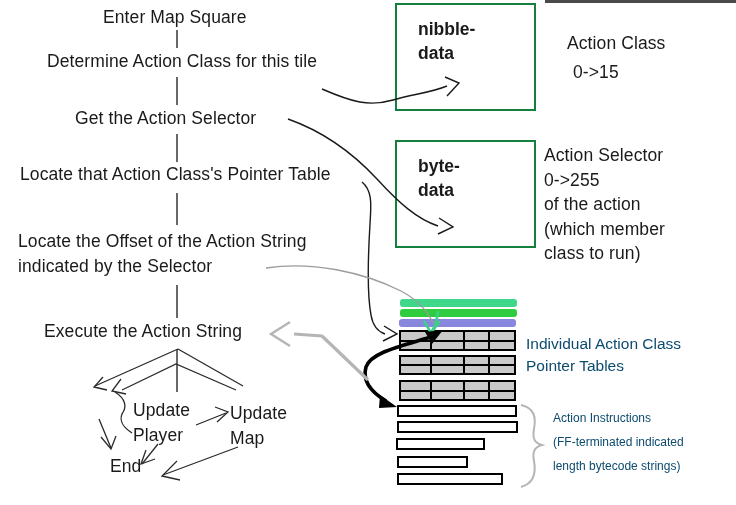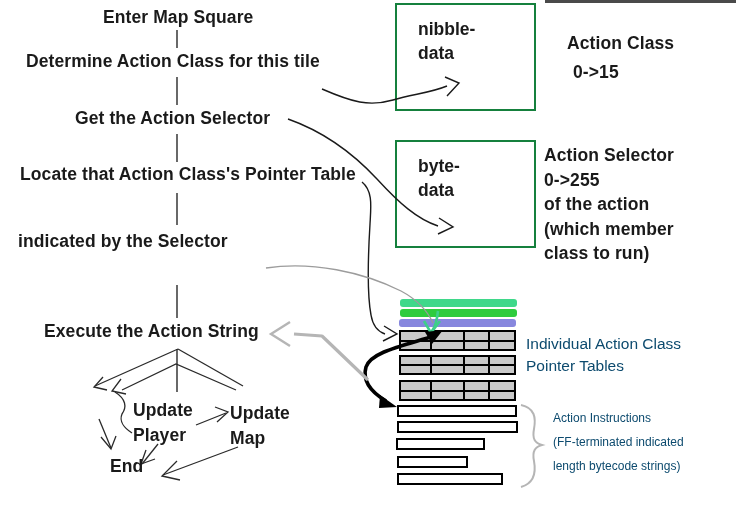--- a/index.html
+++ b/index.html
@@ -1,44 +1,45 @@
 <!DOCTYPE html>
 <html><head>
 <meta charset="utf-8">
 <style>
   html,body{margin:0;padding:0;background:#fff;}
   .stage{
     position:relative;width:736px;height:505px;background:#ffffff;overflow:hidden;
     font-family:"Liberation Sans", sans-serif;color:#1a1a1a;
   }
-  .txt{position:absolute;font-size:17.5px;font-weight:700;letter-spacing:.1px;white-space:nowrap;z-index:10;}
+  .txt{position:absolute;font-size:17.5px;font-weight:400;letter-spacing:.1px;white-space:nowrap;z-index:10;}
   .txt.two{line-height:25px;}
   .gray-note{position:absolute;color:#0c4a6e;font-weight:400;white-space:nowrap;z-index:10;}
   .dbox{position:absolute;left:395px;width:141px;height:108px;border:2px solid #15803d;box-sizing:border-box;background:#fff;z-index:2;}
   .dbox .boxtxt{padding:12px 0 0 21px;font-size:17.5px;font-weight:600;line-height:24px;}
   .gbar{position:absolute;left:400px;width:117px;height:8px;border-radius:3px;z-index:2;}
   .ptable{position:absolute;left:399px;width:117px;background:#000;display:grid;
     grid-template-columns:27fr 29fr 22fr 22fr;grid-template-rows:1fr 1fr;gap:2px;padding:2px;box-sizing:border-box;z-index:2;}
   .ptable .cell{background:#c9c9c9;}
   .ibar{position:absolute;height:8px;background:#fff;border:2px solid #000;z-index:2;}
   .overlay{position:absolute;left:0;top:0;width:736px;height:505px;z-index:5;pointer-events:none;}
   .top-strip{position:absolute;left:545px;top:0;width:191px;height:3px;background:#4a4a4a;z-index:3;}
 </style>
 </head>
 <body>
 
 <div class="stage">
 
   <div class="top-strip"></div>
 
   <div class="txt" style="left:103px;top:7px;">Enter Map Square</div>
-  <div class="txt" style="left:26px;top:51px;">Determine Action Class for this tile</div>
+  <div class="txt" style="left:47px;top:51px;">Determine Action Class for this tile</div>
   <div class="txt" style="left:75px;top:108px;">Get the Action Selector</div>
   <div class="txt" style="left:20px;top:164px;">Locate that Action Class's Pointer Table</div>
   <div class="txt two" style="left:18px;top:229px;">
+    <div>Locate the Offset of the Action String</div>
     <div>indicated by the Selector</div>
   </div>
   <div class="txt" style="left:44px;top:321px;">Execute the Action String</div>
 
   <div class="txt two" style="left:133px;top:398px;">
     <div>Update</div>
     <div>Player</div>
   </div>
   <div class="txt two" style="left:230px;top:401px;">
     <div>Update</div>

